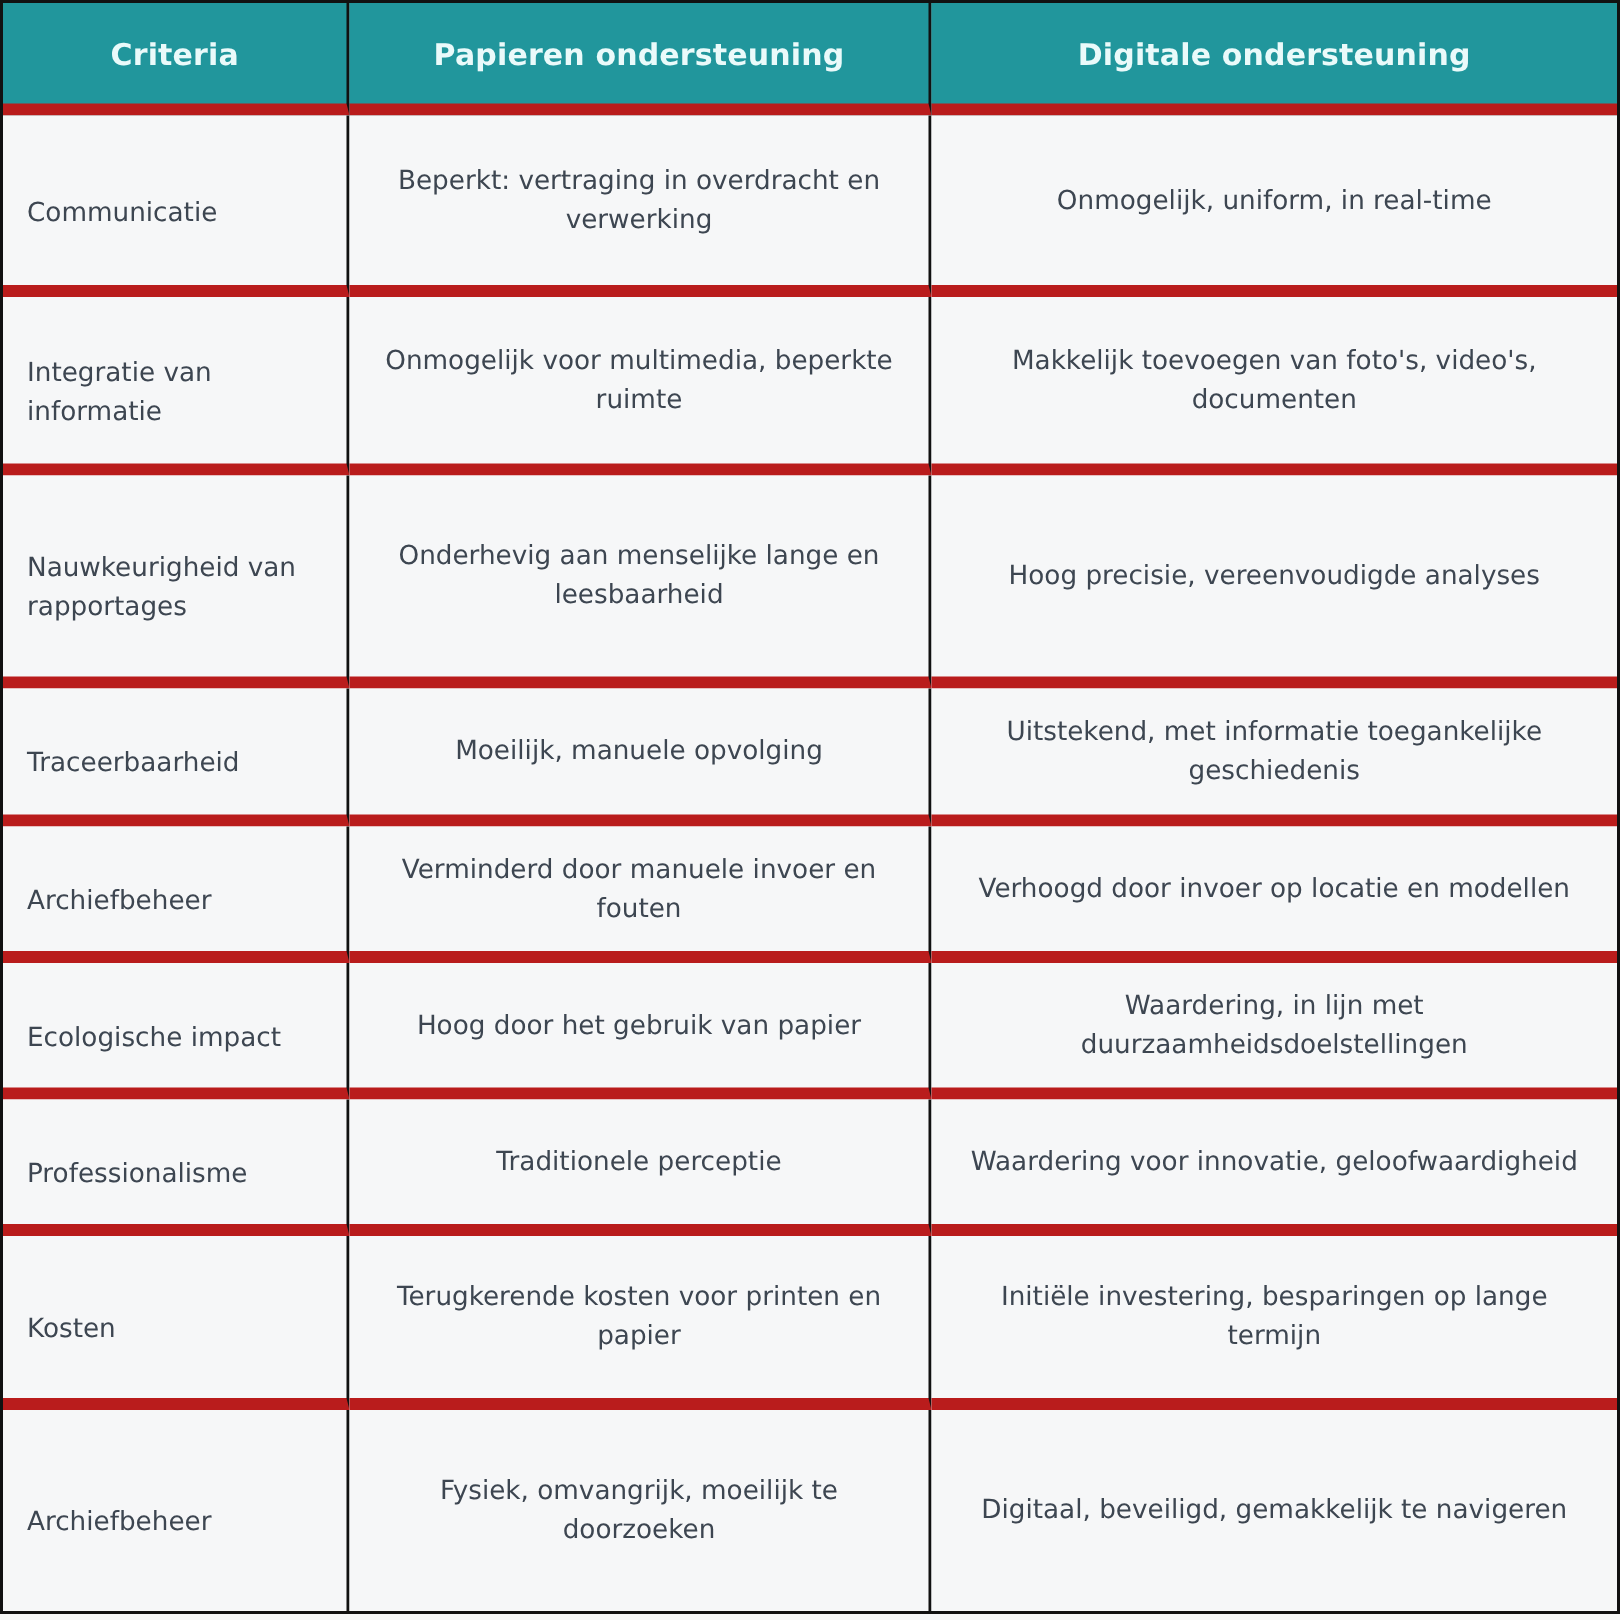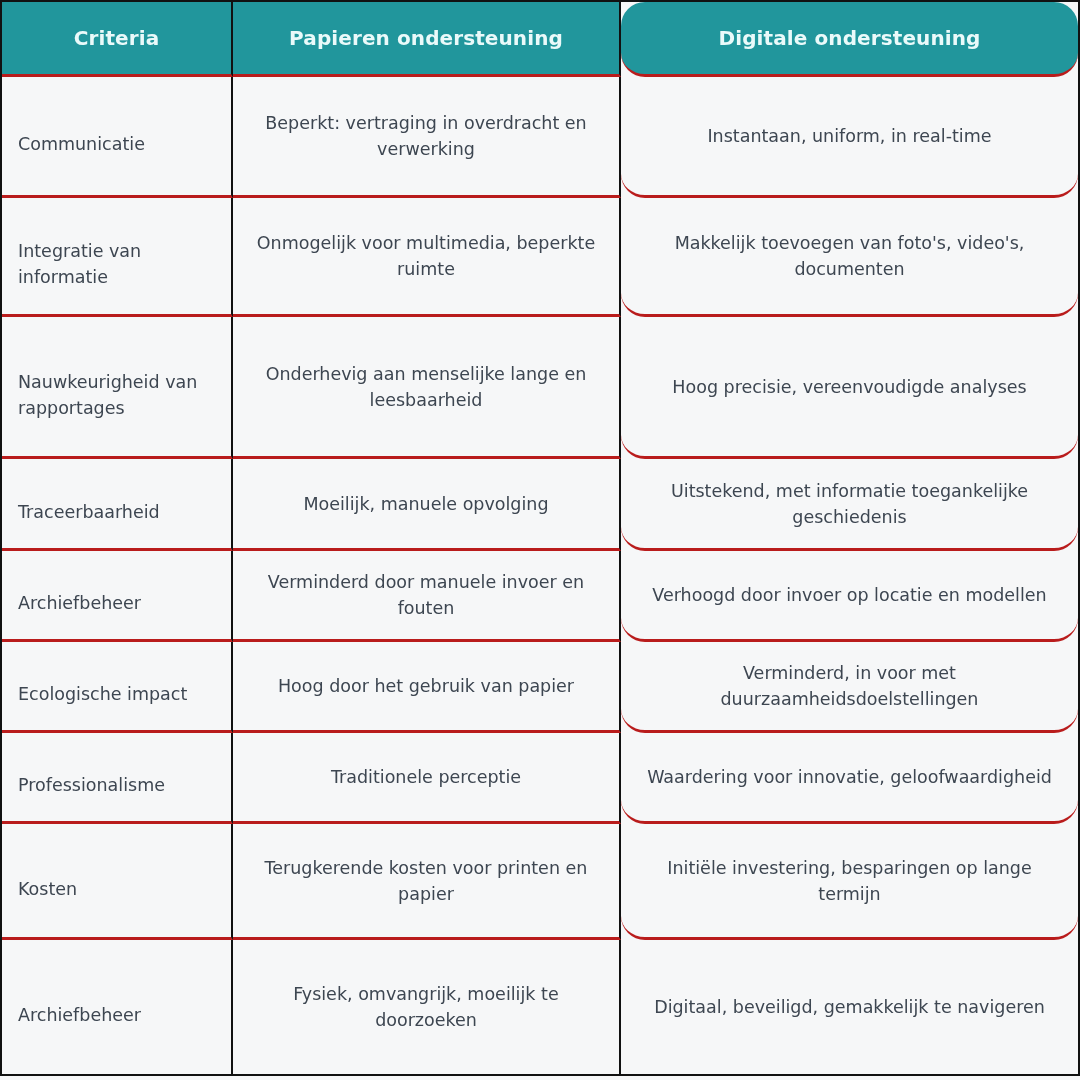--- a/index.html
+++ b/index.html
@@ -19,33 +19,33 @@
       box-sizing: border-box;
       border: 2px solid #111;
       border-collapse: collapse;
       display: grid;
       grid-template-columns: 231px 388px 1fr;
       grid-template-rows: 75px 121px 119px 142px 92px 91px 91px 91px 116px 1fr;
     }
     .cell {
       box-sizing: border-box;
       border-right: 2px solid #111;
-      border-bottom: 3px solid #b91c1c;
+      border-bottom: 8px solid #b91c1c;
       display: flex;
       align-items: center;
       justify-content: center;
       text-align: center;
       padding: 0 22px;
       color: #3d4651;
       font-family: "DejaVu Sans", sans-serif;
       font-size: 17.5px;
       line-height: 26px;
       background: #f6f7f8;
     }
-    .cell.c3 { border-right: none; border-radius: 24px; }
+    .cell.c3 { border-right: none; }
     .row-last .cell { border-bottom: none; }
     .cell.crit {
       justify-content: flex-start;
       text-align: left;
       padding: 16px 16px 0 16px;
     }
     .cell.head {
       background: #21969c;
       color: #eafafa;
       font-family: "DejaVu Sans", sans-serif;
@@ -61,21 +61,21 @@
 <div class="table">
   <div class="row">
     <div class="cell head">Criteria</div>
     <div class="cell head">Papieren ondersteuning</div>
     <div class="cell head c3">Digitale ondersteuning</div>
   </div>
 
   <div class="row">
     <div class="cell crit">Communicatie</div>
     <div class="cell">Beperkt: vertraging in overdracht en verwerking</div>
-    <div class="cell c3">Instantaan, uniform, in real-time</div>
+    <div class="cell c3">Onmogelijk, uniform, in real-time</div>
   </div>
 
   <div class="row">
     <div class="cell crit">Integratie van informatie</div>
     <div class="cell">Onmogelijk voor multimedia, beperkte ruimte</div>
     <div class="cell c3">Makkelijk toevoegen van foto's, video's, documenten</div>
   </div>
 
   <div class="row">
     <div class="cell crit">Nauwkeurigheid van rapportages</div>
@@ -91,21 +91,21 @@
 
   <div class="row">
     <div class="cell crit">Archiefbeheer</div>
     <div class="cell">Verminderd door manuele invoer en fouten</div>
     <div class="cell c3">Verhoogd door invoer op locatie en modellen</div>
   </div>
 
   <div class="row">
     <div class="cell crit">Ecologische impact</div>
     <div class="cell">Hoog door het gebruik van papier</div>
-    <div class="cell c3">Verminderd, in voor met duurzaamheidsdoelstellingen</div>
+    <div class="cell c3">Waardering, in lijn met duurzaamheidsdoelstellingen</div>
   </div>
 
   <div class="row">
     <div class="cell crit">Professionalisme</div>
     <div class="cell">Traditionele perceptie</div>
     <div class="cell c3">Waardering voor innovatie, geloofwaardigheid</div>
   </div>
 
   <div class="row">
     <div class="cell crit">Kosten</div>

